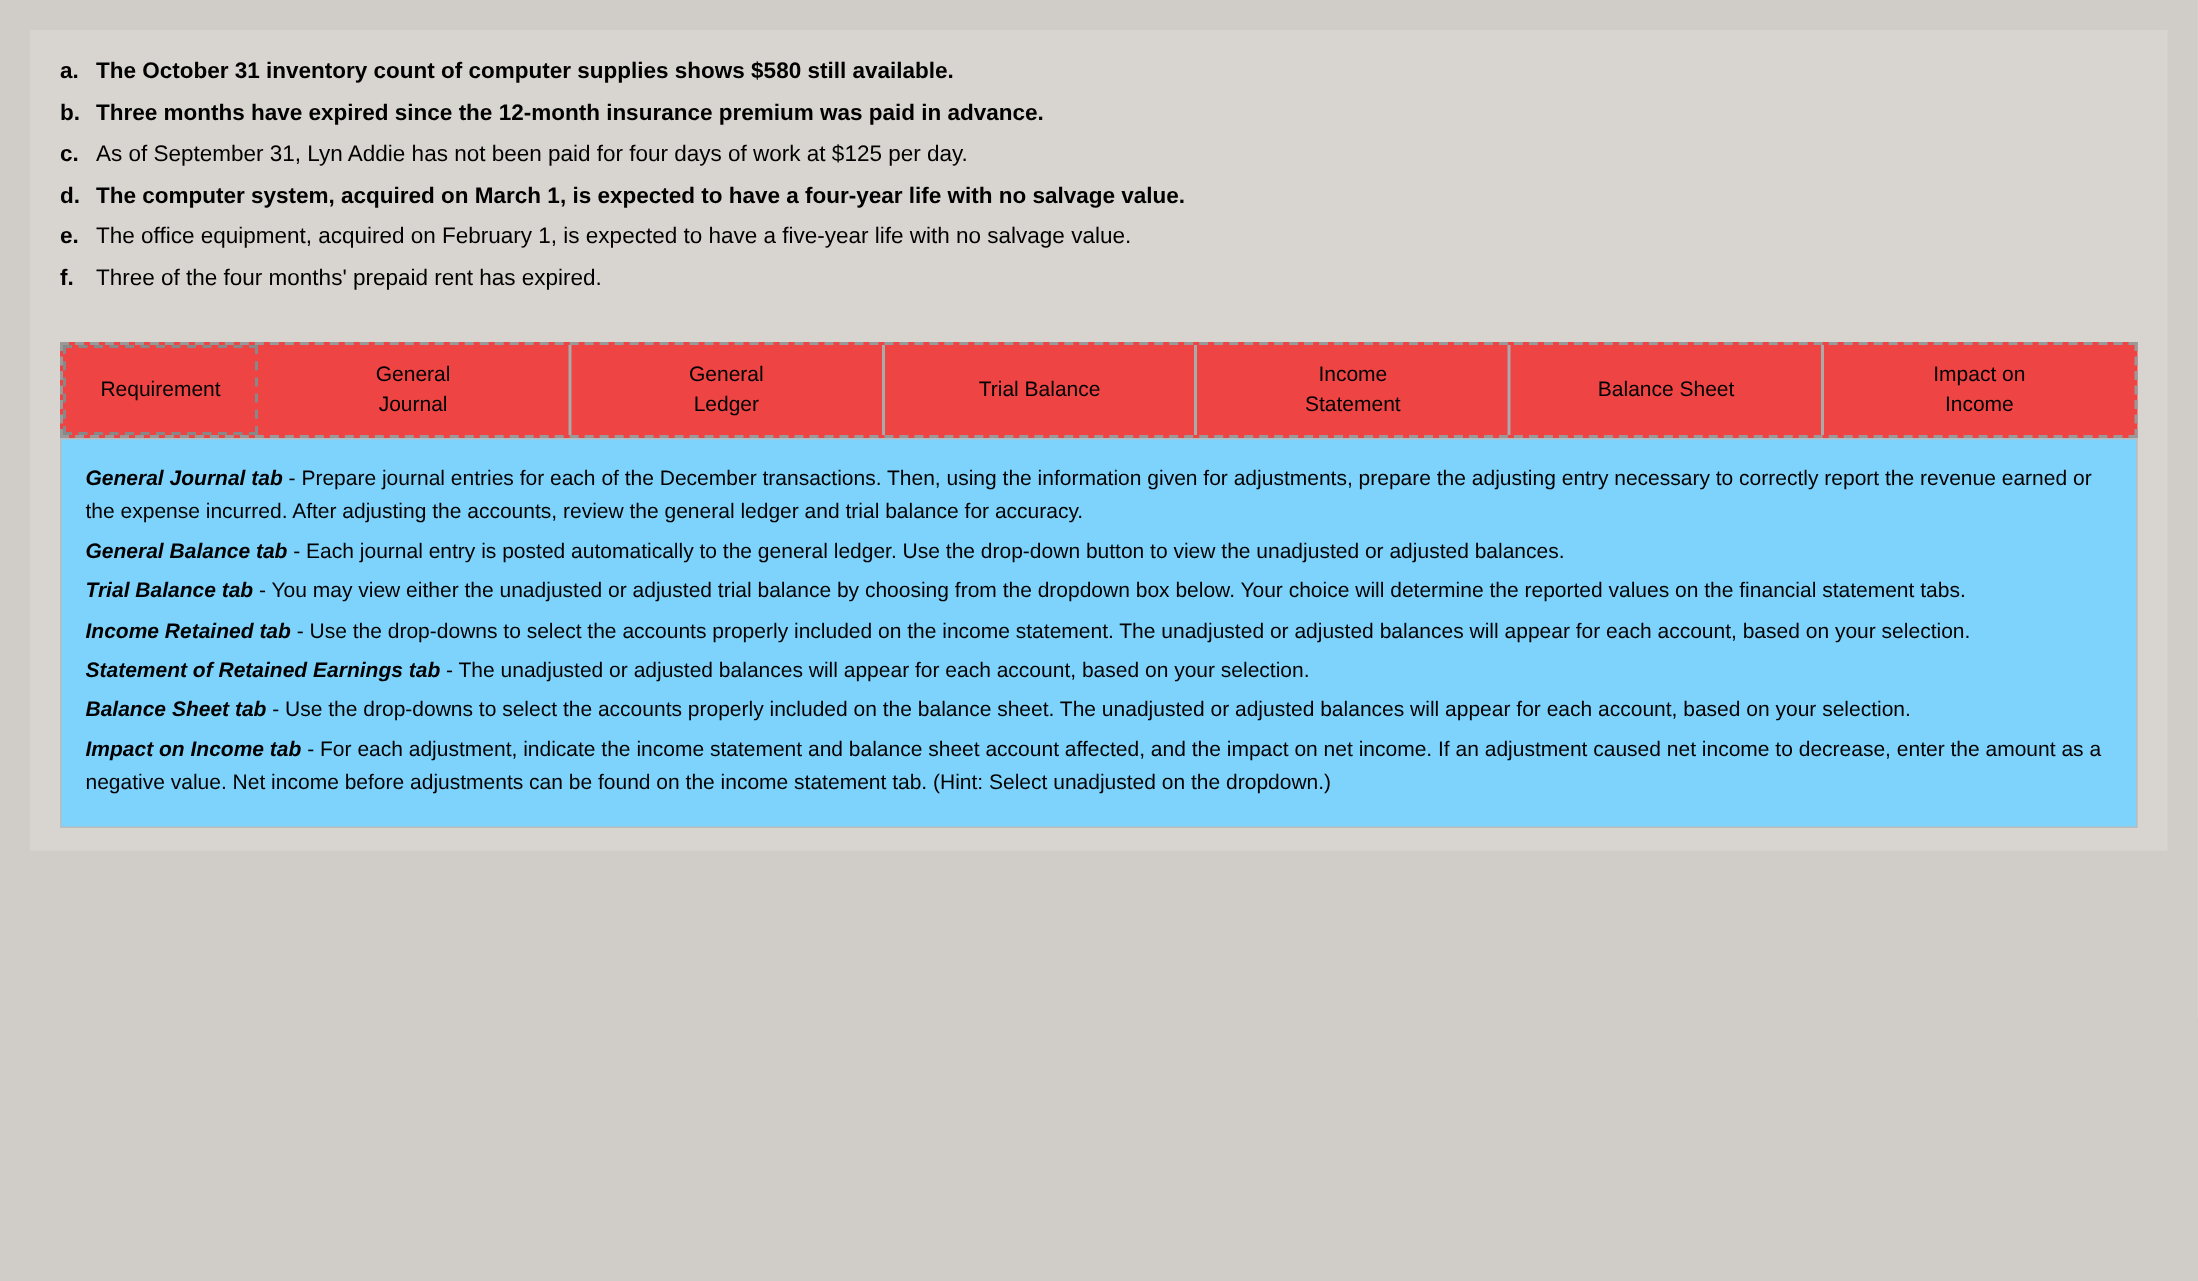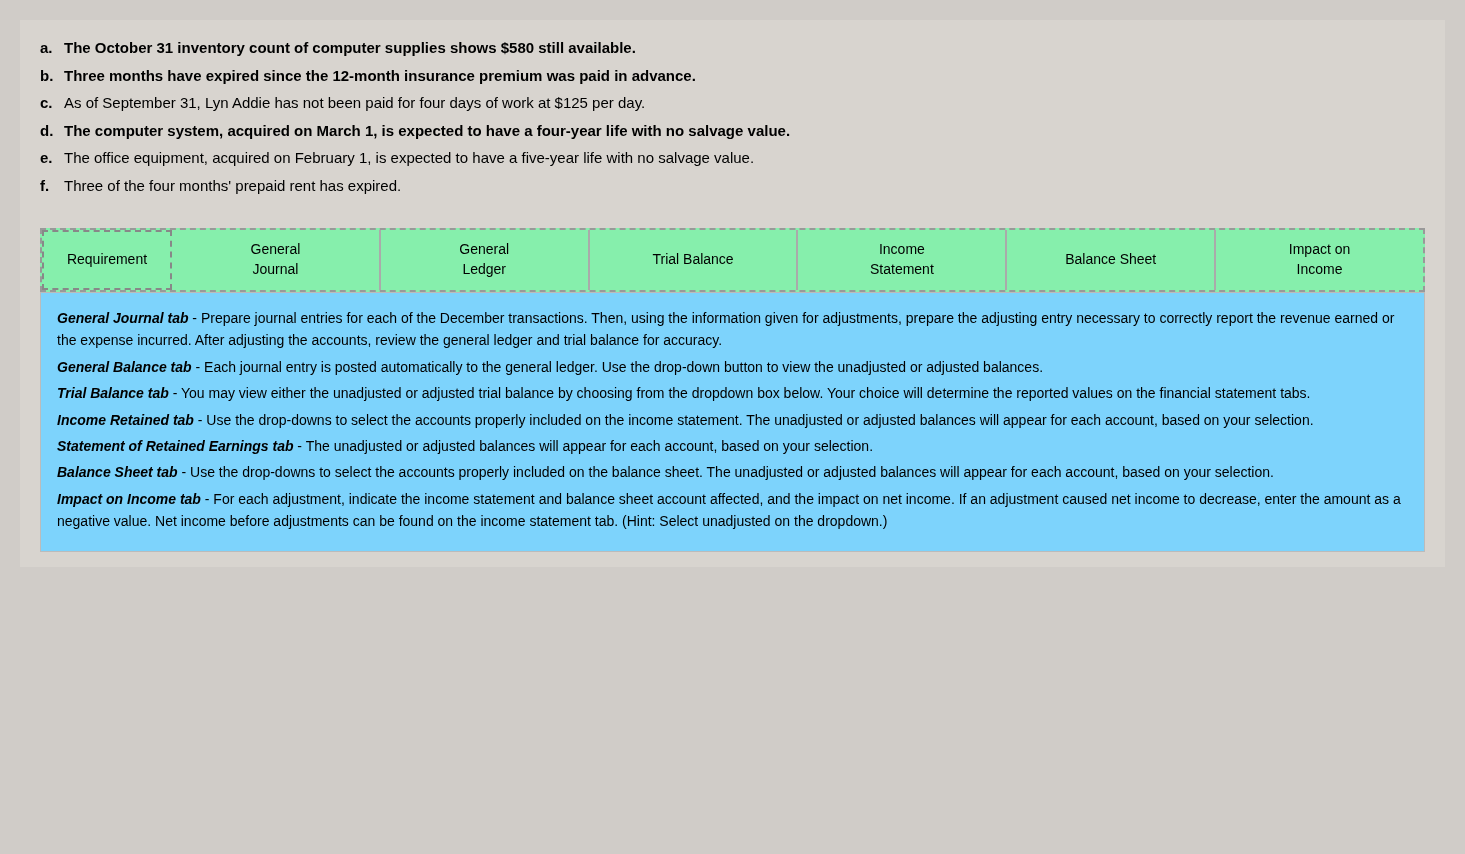--- a/index.html
+++ b/index.html
@@ -46,21 +46,21 @@
       font-weight: bold;
     }
 
     .tabs-section {
       margin-bottom: 0;
     }
 
     .tabs-row {
       display: flex;
       border: 2px dashed #999;
-      background-color: #86efac;
+      background-color: #ef4444;
       width: 100%;
     }
 
     .tab-cell {
       flex: 1;
       border-right: 2px solid #aaa;
       padding: 8px 10px;
       text-align: center;
       font-size: 14px;
       font-weight: normal;

